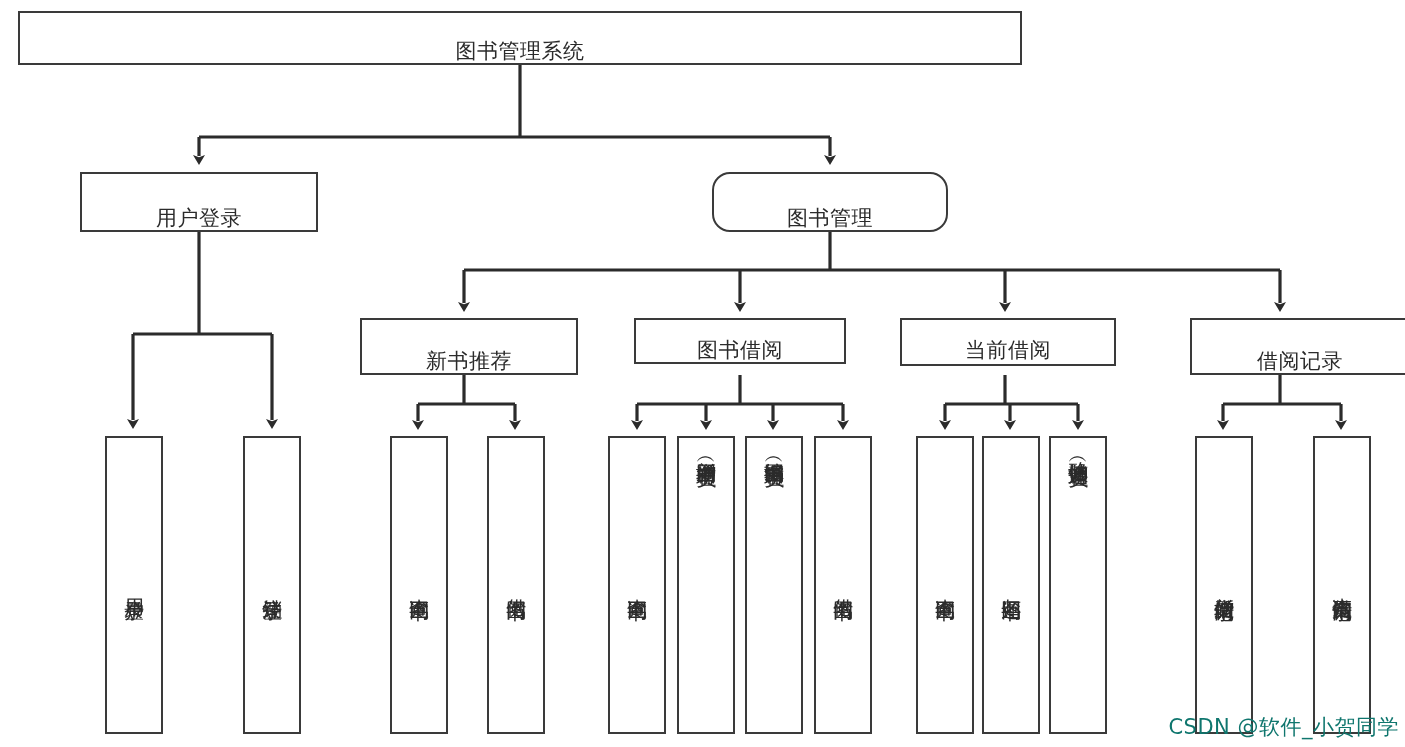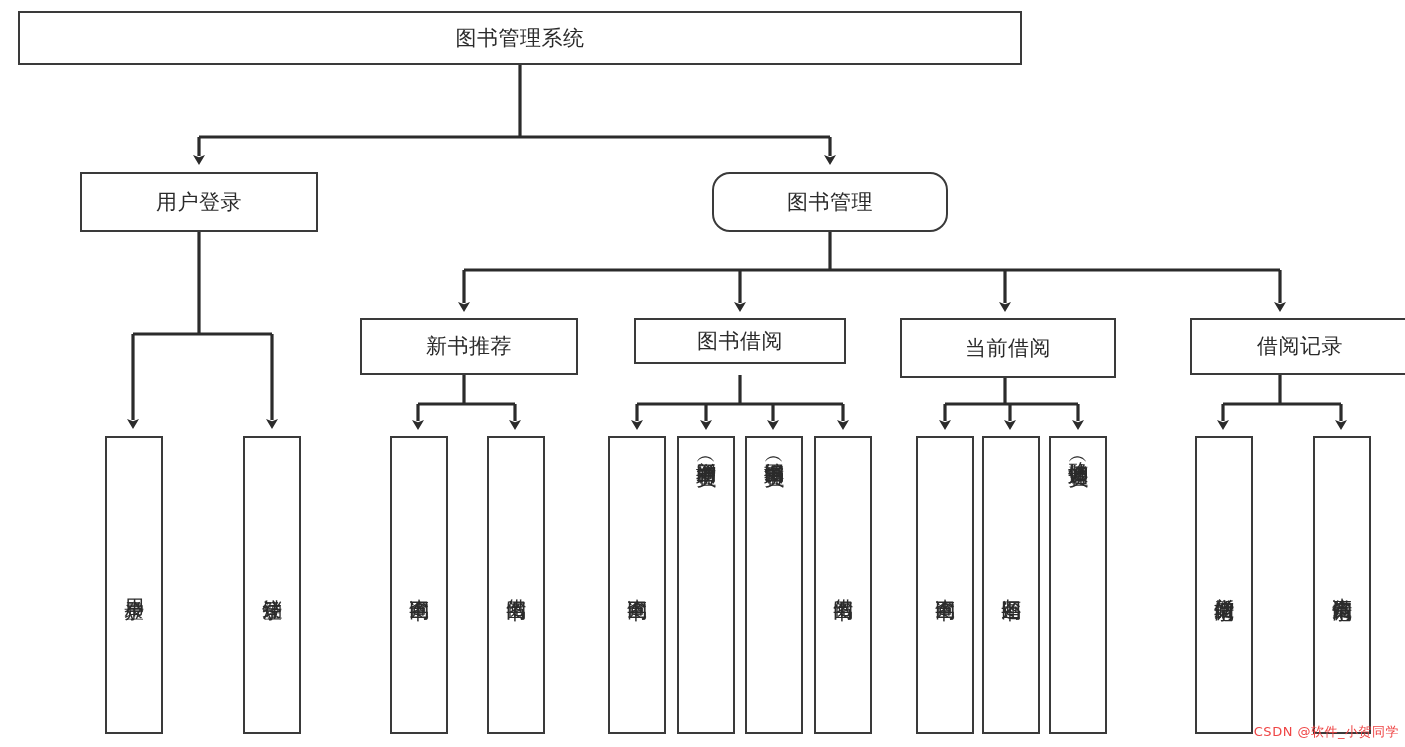--- a/index.html
+++ b/index.html
@@ -23,21 +23,21 @@
     top: 0;
     width: 1405px;
     height: 747px;
   }
   .node {
     position: absolute;
     box-sizing: border-box;
     background: #ffffff;
     border: 2px solid #3a3a3a;
     display: flex;
-    align-items: center;
+    align-items: flex-end;
     justify-content: center;
     color: #2b2b2b;
   }
   .node-label {
     font-size: 21px;
     line-height: 1.15;
     letter-spacing: 0.5px;
     white-space: nowrap;
   }
   .node.leaf {
@@ -54,22 +54,22 @@
     white-space: nowrap;
   }
   .node.leaf.centered {
     align-items: center;
     padding-top: 0;
   }
   .watermark {
     position: absolute;
     right: 6px;
     bottom: 6px;
-    font-size: 13px;
-    color: #ef4444;
+    font-size: 21px;
+    color: #0f766e;
     letter-spacing: 0.5px;
     white-space: nowrap;
     user-select: none;
   }
 </style>
 </head>
 <body>
 
 <div id="canvas">
 
@@ -133,21 +133,21 @@
   <div class="node" style="left:712px; top:172px; width:236px; height:60px;border-radius:18px;">
     <span class="node-label">图书管理</span>
   </div>
 
   <div class="node" style="left:360px; top:318px; width:218px; height:57px;">
     <span class="node-label">新书推荐</span>
   </div>
   <div class="node" style="left:634px; top:318px; width:212px; height:46px;">
     <span class="node-label">图书借阅</span>
   </div>
-  <div class="node" style="left:900px; top:318px; width:216px; height:60px;">
+  <div class="node" style="left:900px; top:318px; width:216px; height:48px;font-family:Liberation Mono, monospace;">
     <span class="node-label">当前借阅</span>
   </div>
   <div class="node" style="left:1170px; top:318px; width:220px; height:57px;margin-left:20px;">
     <span class="node-label">借阅记录</span>
   </div>
 
   <div class="node leaf centered" style="left:105px; top:436px; width:58px; height:298px;">
     <span class="node-label">用户登录</span>
   </div>
   <div class="node leaf centered" style="left:243px; top:436px; width:58px; height:298px;">

